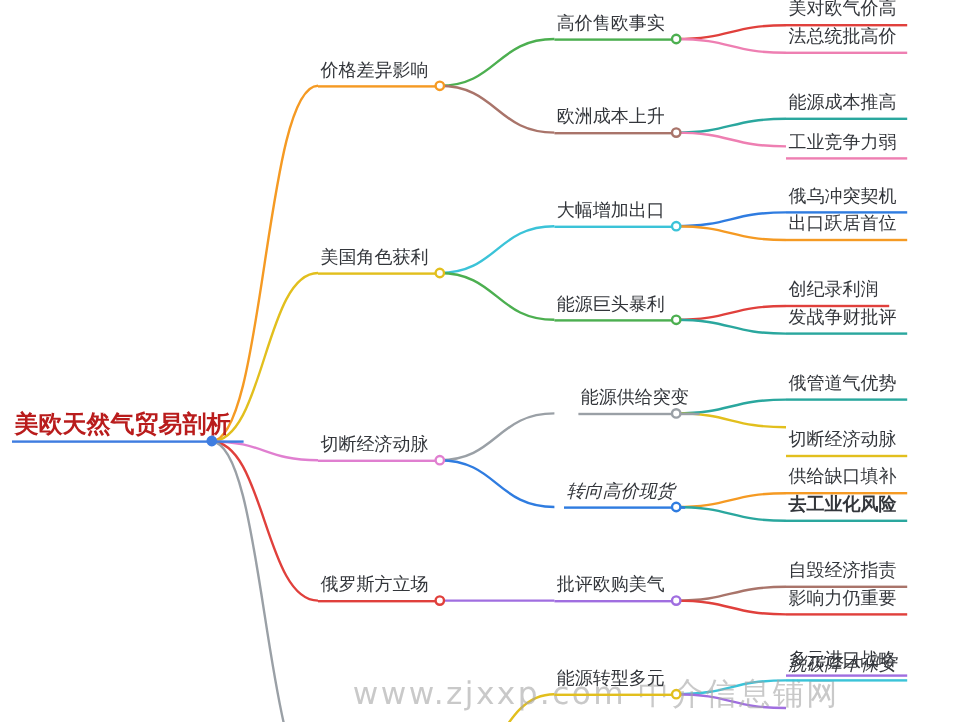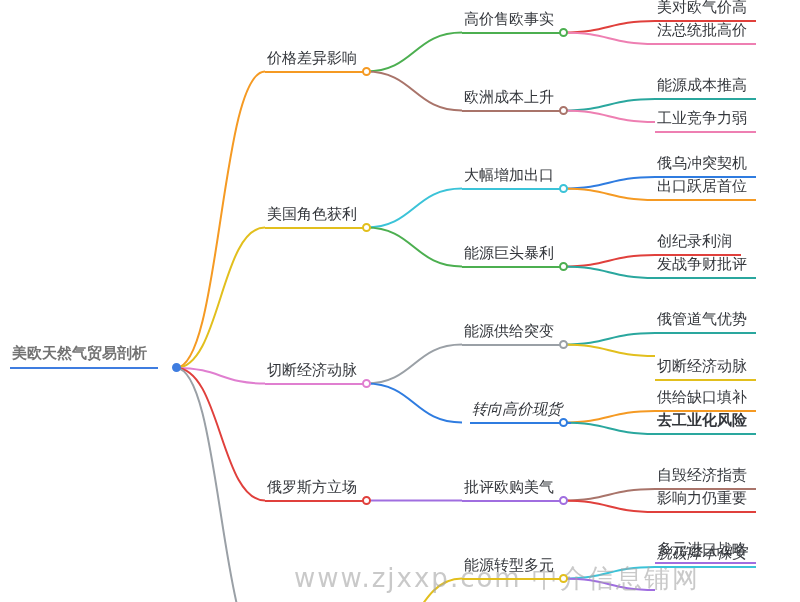--- a/index.html
+++ b/index.html
@@ -10,21 +10,21 @@
   }
   .canvas{position:relative;width:800px;height:602px;background:#ffffff;overflow:hidden;}
   #edges{position:absolute;left:0;top:0;width:800px;height:602px;pointer-events:none;}
   .node{
     position:absolute;white-space:nowrap;
     padding:0 9px 3px 2px;
     border-bottom:2px solid #999;
     font-size:15px;line-height:19px;color:#33363b;
     cursor:default;z-index:2;
   }
-  .node.depth0{font-size:15px;line-height:21px;font-weight:600;padding-right:11px;color:#737373;}
+  .node.depth0{font-size:20px;line-height:21px;font-weight:600;padding-right:11px;color:#b91c1c;}
   .node.depth1{font-weight:500;}
   .dot{
     position:absolute;width:9px;height:9px;border-radius:50%;
     background:#ffffff;border:2px solid #999;box-sizing:border-box;z-index:3;
   }
   .watermark{
     position:absolute;left:497px;top:561px;transform:translateX(-50%);
     font-size:26px;letter-spacing:2px;white-space:nowrap;
     color:#a6a6a6;opacity:0.6;z-index:1;font-weight:500;
   }
@@ -80,21 +80,21 @@
       <div class="node depth3" style="border-bottom-color: rgb(42, 167, 158); left: 655px; top: 76px;"><span>能源成本推高</span></div>
       <div class="node depth3" style="border-bottom-color: rgb(238, 127, 178); left: 655px; top: 109px; text-align: right;"><span>工业竞争力弱</span></div>
       <div class="node depth1" style="border-bottom-color: rgb(226, 191, 29); left: 265px; top: 204.5px;"><span>美国角色获利</span></div>
       <div class="node depth2" style="border-bottom-color: rgb(59, 195, 216); left: 462px; top: 165.5px;"><span>大幅增加出口</span></div>
       <div class="node depth3" style="border-bottom-color: rgb(47, 124, 224); left: 655px; top: 154px;"><span>俄乌冲突契机</span></div>
       <div class="node depth3" style="border-bottom-color: rgb(245, 154, 35); left: 655px; top: 177px;"><span>出口跃居首位</span></div>
       <div class="node depth2" style="border-bottom-color: rgb(76, 175, 80); left: 462px; top: 243.5px;"><span>能源巨头暴利</span></div>
       <div class="node depth3" style="border-bottom-color: rgb(224, 64, 60); left: 655px; top: 232px;"><span>创纪录利润</span></div>
       <div class="node depth3" style="border-bottom-color: rgb(42, 167, 158); left: 655px; top: 255px;"><span>发战争财批评</span></div>
       <div class="node depth1" style="border-bottom-color: rgb(224, 127, 208); left: 265px; top: 360.5px;"><span>切断经济动脉</span></div>
-      <div class="node depth2" style="border-bottom-color: rgb(154, 160, 166); left: 462px; top: 321.5px;"><span>能源供给突变</span></div>
+      <div class="node depth2" style="border-bottom-color: rgb(154, 160, 166); left: 482px; top: 321.5px;"><span>能源供给突变</span></div>
       <div class="node depth3" style="border-bottom-color: rgb(42, 167, 158); left: 655px; top: 310px;"><span>俄管道气优势</span></div>
       <div class="node depth3" style="border-bottom-color: rgb(226, 191, 29); left: 655px; top: 333px; margin-top: 24px;"><span>切断经济动脉</span></div>
       <div class="node depth2" style="border-bottom-color: rgb(47, 124, 224); left: 470px; top: 399.5px; font-style: italic;"><span>转向高价现货</span></div>
       <div class="node depth3" style="border-bottom-color: rgb(245, 154, 35); left: 655px; top: 388px;"><span>供给缺口填补</span></div>
       <div class="node depth3" style="border-bottom-color: rgb(42, 167, 158); left: 655px; top: 411px; font-weight: bold;"><span>去工业化风险</span></div>
       <div class="node depth1" style="border-bottom-color: rgb(224, 64, 60); left: 265px; top: 477.5px;"><span>俄罗斯方立场</span></div>
       <div class="node depth2" style="border-bottom-color: rgb(160, 110, 224); left: 462px; top: 477.5px;"><span>批评欧购美气</span></div>
       <div class="node depth3" style="border-bottom-color: rgb(169, 116, 106); left: 655px; top: 466px;"><span>自毁经济指责</span></div>
       <div class="node depth3" style="border-bottom-color: rgb(224, 64, 60); left: 655px; top: 489px;"><span>影响力仍重要</span></div>
       <div class="node depth2" style="border-bottom-color: rgb(226, 191, 29); left: 462px; top: 555.5px;"><span>能源转型多元</span></div>

